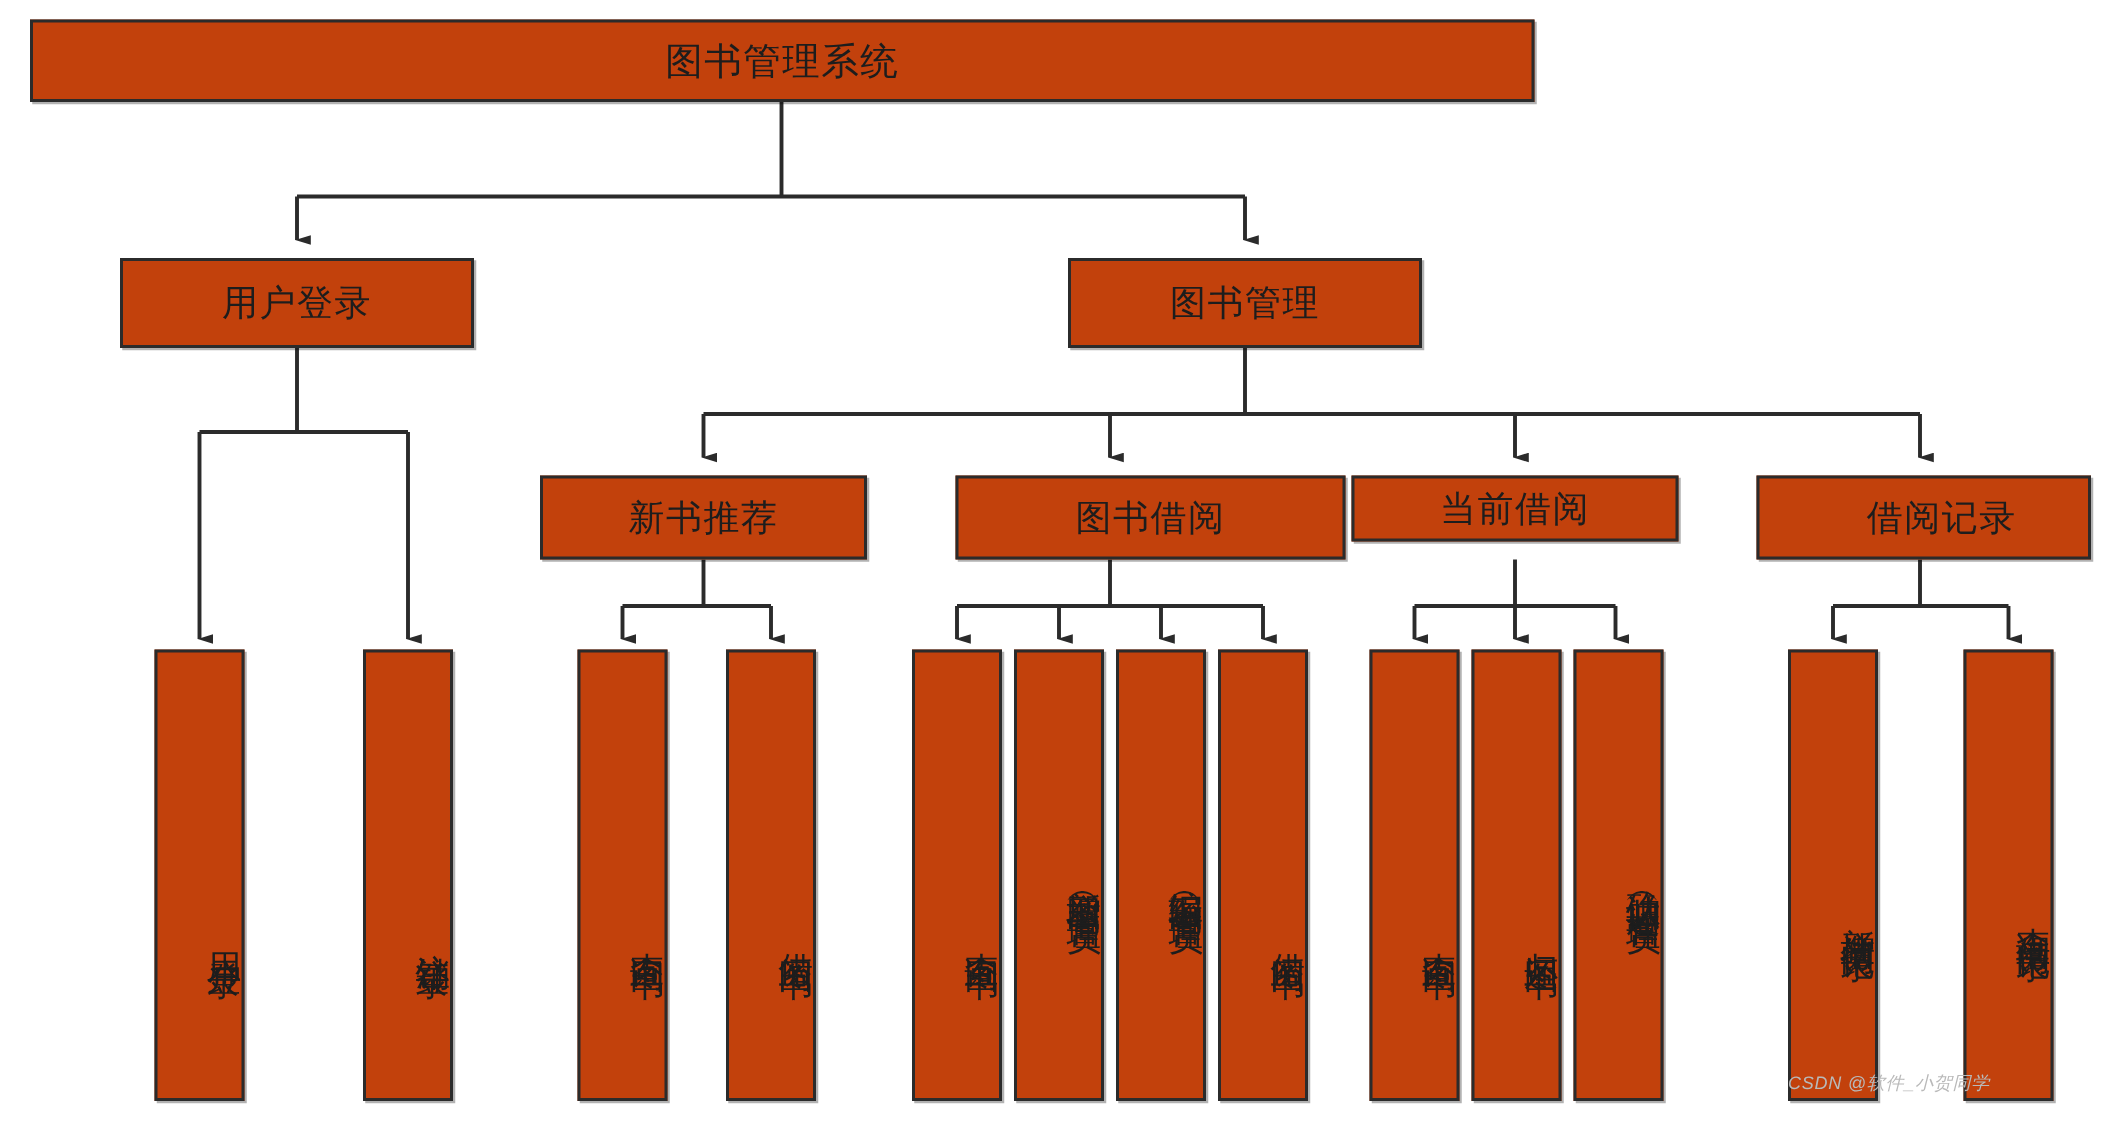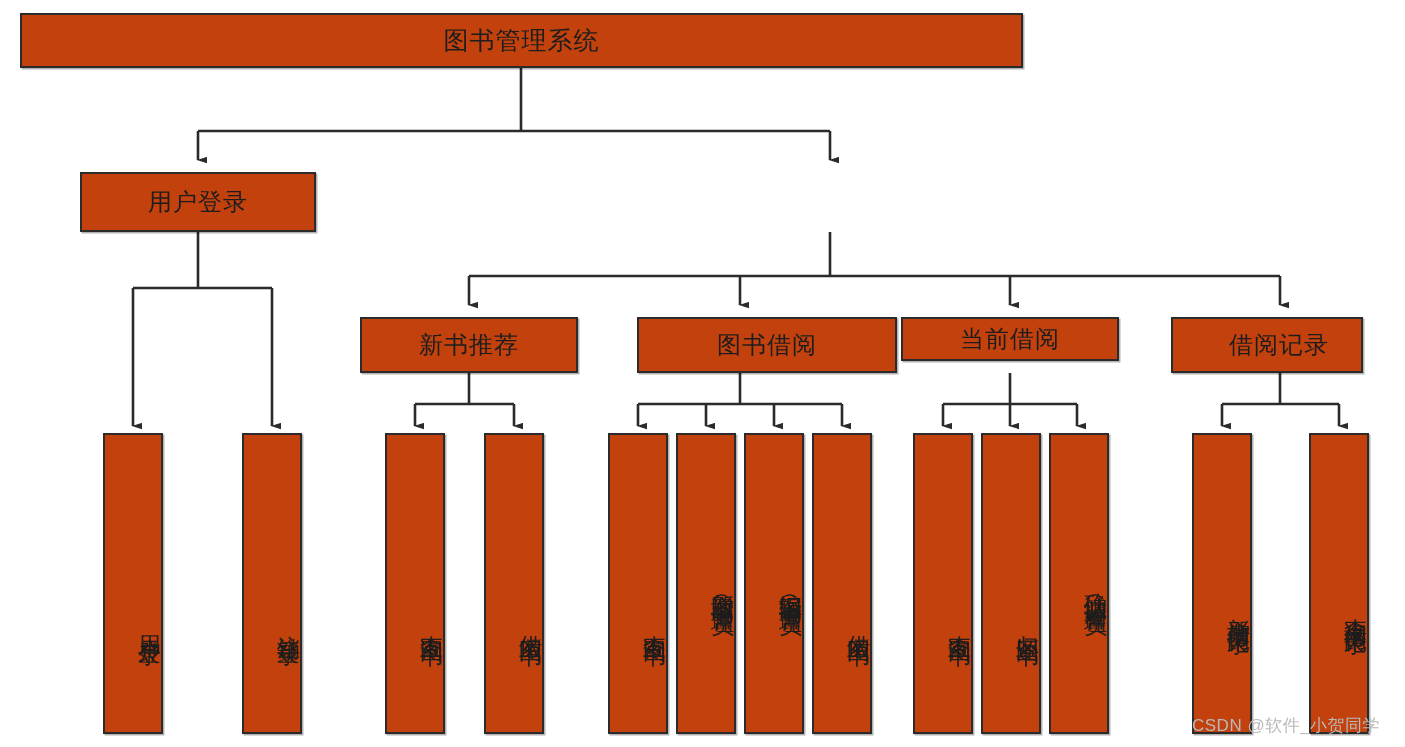--- a/index.html
+++ b/index.html
@@ -30,24 +30,25 @@
     align-items:flex-start;
     justify-content:center;
     padding-top:16px;
     letter-spacing:3px;
     line-height:1;
   }
   .root{ font-size:25px; }
   .watermark{
     position:absolute;
     left:1192px; top:714px;
-    font-size:17px;
+    font-size:12px;
     color:#b9b9b9;
     white-space:nowrap;
     letter-spacing:0.5px;
+    font-style:italic;
   }
 </style>
 </head>
 <body>
 
 <div id="diagram">
 
   <svg id="edges" viewBox="0 0 1405 747">
     <defs>
       <marker id="arrow" markerWidth="9" markerHeight="11" refX="3.2" refY="9.2" orient="auto" markerUnits="userSpaceOnUse">
@@ -98,31 +99,34 @@
     </g>
   </svg>
 
   <div class="node node-h root" style="left:20px;top:13px;width:1003px;height:55px;">
     <span>图书管理系统</span>
   </div>
 
   <div class="node node-h" style="left:80px;top:172px;width:236px;height:60px;">
     <span>用户登录</span>
   </div>
+  <div class="node node-h" style="left:712px;top:172px;width:236px;height:60px;">
+    <span>图书管理</span>
+  </div>
 
   <div class="node node-h" style="left:360px;top:317px;width:218px;height:56px;">
     <span>新书推荐</span>
   </div>
   <div class="node node-h" style="left:637px;top:317px;width:260px;height:56px;">
     <span>图书借阅</span>
   </div>
   <div class="node node-h" style="left:901px;top:317px;width:218px;height:44px;">
     <span>当前借阅</span>
   </div>
-  <div class="node node-h" style="left:1171px;top:317px;width:192px;height:56px;padding-left:24px;">
+  <div class="node node-h" style="left:1171px;top:317px;width:223px;height:56px;padding-left:24px;">
     <span>借阅记录</span>
   </div>
 
   <div class="node node-v" style="left:103px;top:433px;width:60px;height:301px;padding-top:78px;">
     <span>用户登录</span>
   </div>
   <div class="node node-v" style="left:242px;top:433px;width:60px;height:301px;padding-top:78px;">
     <span>注销登录</span>
   </div>
 

